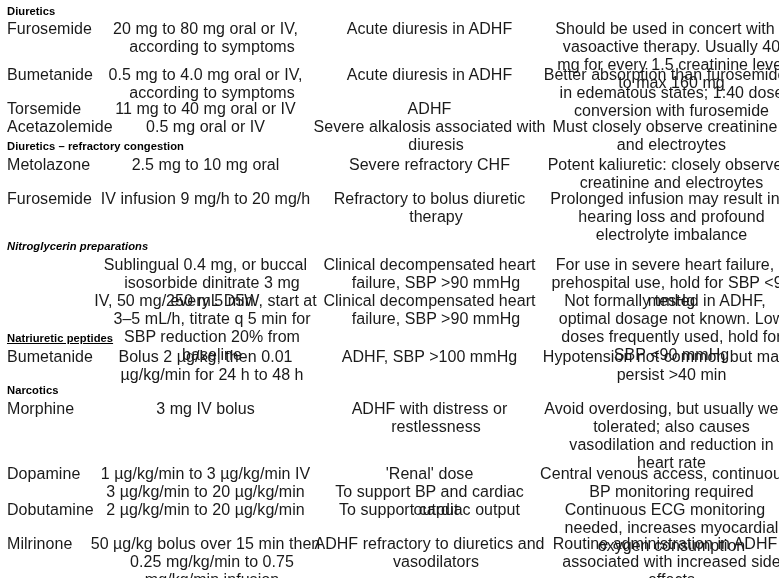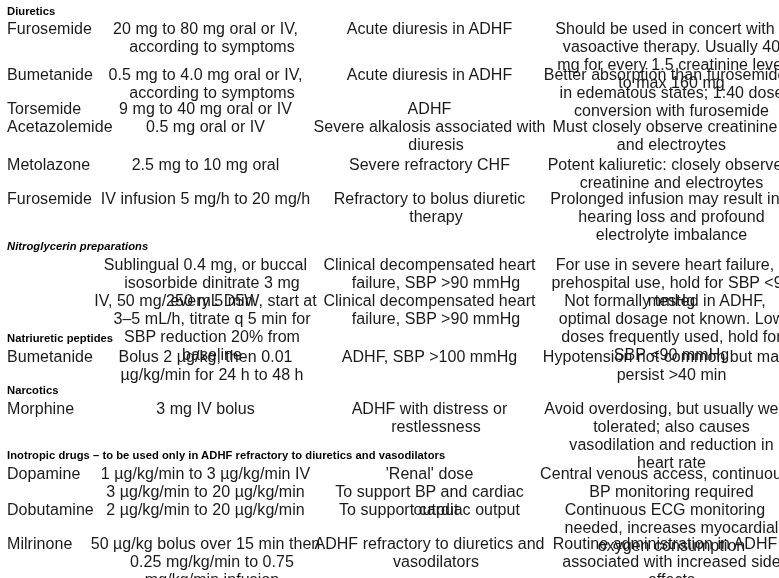--- a/index.html
+++ b/index.html
@@ -71,70 +71,70 @@
       <div class="cell c-note hang">Should be used in concert with vasoactive therapy. Usually 40 mg for every 1.5 creatinine level to max 160 mg</div>
     </div>
     <div class="row" style="top: 66px;">
       <div class="cell c-drug">Bumetanide</div>
       <div class="cell c-dose hang">0.5 mg to 4.0 mg oral or IV, according to symptoms</div>
       <div class="cell c-ind hang">Acute diuresis in ADHF</div>
       <div class="cell c-note hang">Better absorption than furosemide in edematous states; 1:40 dose conversion with furosemide</div>
     </div>
     <div class="row" style="top: 100px;">
       <div class="cell c-drug">Torsemide</div>
-      <div class="cell c-dose hang">9 mg to 40 mg oral or IV</div>
+      <div class="cell c-dose hang">11 mg to 40 mg oral or IV</div>
       <div class="cell c-ind hang">ADHF</div>
       <div class="cell c-note hang"></div>
     </div>
     <div class="row" style="top: 118px;">
       <div class="cell c-drug">Acetazolemide</div>
       <div class="cell c-dose hang">0.5 mg oral or IV</div>
       <div class="cell c-ind hang">Severe alkalosis associated with diuresis</div>
       <div class="cell c-note hang">Must closely observe creatinine and electroytes</div>
     </div>
+    <div class="section-head" style="top: 137px;">Diuretics – refractory congestion</div>
     <div class="row" style="top: 156px;">
       <div class="cell c-drug">Metolazone</div>
       <div class="cell c-dose hang">2.5 mg to 10 mg oral</div>
       <div class="cell c-ind hang">Severe refractory CHF</div>
       <div class="cell c-note hang">Potent kaliuretic: closely observe creatinine and electroytes</div>
     </div>
     <div class="row" style="top: 190px;">
       <div class="cell c-drug">Furosemide</div>
-      <div class="cell c-dose hang">IV infusion 5 mg/h to 20 mg/h</div>
+      <div class="cell c-dose hang">IV infusion 9 mg/h to 20 mg/h</div>
       <div class="cell c-ind hang">Refractory to bolus diuretic therapy</div>
       <div class="cell c-note hang">Prolonged infusion may result in hearing loss and profound electrolyte imbalance</div>
     </div>
     <div class="section-head" style="top: 237px; font-style: italic;">Nitroglycerin preparations</div>
     <div class="row" style="top: 256px;">
       <div class="cell c-drug"></div>
       <div class="cell c-dose hang">Sublingual 0.4 mg, or buccal isosorbide dinitrate 3 mg every 5 min</div>
       <div class="cell c-ind hang">Clinical decompensated heart failure, SBP &gt;90 mmHg</div>
       <div class="cell c-note hang">For use in severe heart failure, prehospital use, hold for SBP &lt;90 mmHg</div>
     </div>
     <div class="row" style="top: 292px;">
       <div class="cell c-drug"></div>
       <div class="cell c-dose hang">IV, 50 mg/250 mL D5W, start at 3–5 mL/h, titrate q 5 min for SBP reduction 20% from baseline</div>
       <div class="cell c-ind hang">Clinical decompensated heart failure, SBP &gt;90 mmHg</div>
       <div class="cell c-note hang">Not formally tested in ADHF, optimal dosage not known. Low doses frequently used, hold for SBP &lt;90 mmHg</div>
     </div>
-    <div class="section-head" style="top: 329px;">Natriuretic peptides</div>
+    <div class="section-head" style="top: 329px; text-decoration: underline;">Natriuretic peptides</div>
     <div class="row" style="top: 348px;">
       <div class="cell c-drug">Bumetanide</div>
       <div class="cell c-dose hang">Bolus 2 µg/kg, then 0.01 µg/kg/min for 24 h to 48 h</div>
       <div class="cell c-ind hang">ADHF, SBP &gt;100 mmHg</div>
       <div class="cell c-note hang">Hypotension not common but may persist &gt;40 min</div>
     </div>
     <div class="section-head" style="top: 381px;">Narcotics</div>
     <div class="row" style="top: 400px;">
       <div class="cell c-drug">Morphine</div>
       <div class="cell c-dose hang">3 mg IV bolus</div>
       <div class="cell c-ind hang">ADHF with distress or restlessness</div>
       <div class="cell c-note hang">Avoid overdosing, but usually well tolerated; also causes vasodilation and reduction in heart rate</div>
     </div>
-    <div class="section-head" style="top: 446px;">Inotropic drugs – to be used only in ADHF refractory to diuretics and vasodilators</div>
     <div class="row" style="top: 465px;">
       <div class="cell c-drug">Dopamine</div>
       <div class="cell c-dose hang">1 µg/kg/min to 3 µg/kg/min IV</div>
       <div class="cell c-ind hang">'Renal' dose</div>
       <div class="cell c-note hang">Central venous access, continuous BP monitoring required</div>
     </div>
     <div class="row" style="top: 483px;">
       <div class="cell c-drug"></div>
       <div class="cell c-dose hang">3 µg/kg/min to 20 µg/kg/min</div>
       <div class="cell c-ind hang">To support BP and cardiac output</div>

